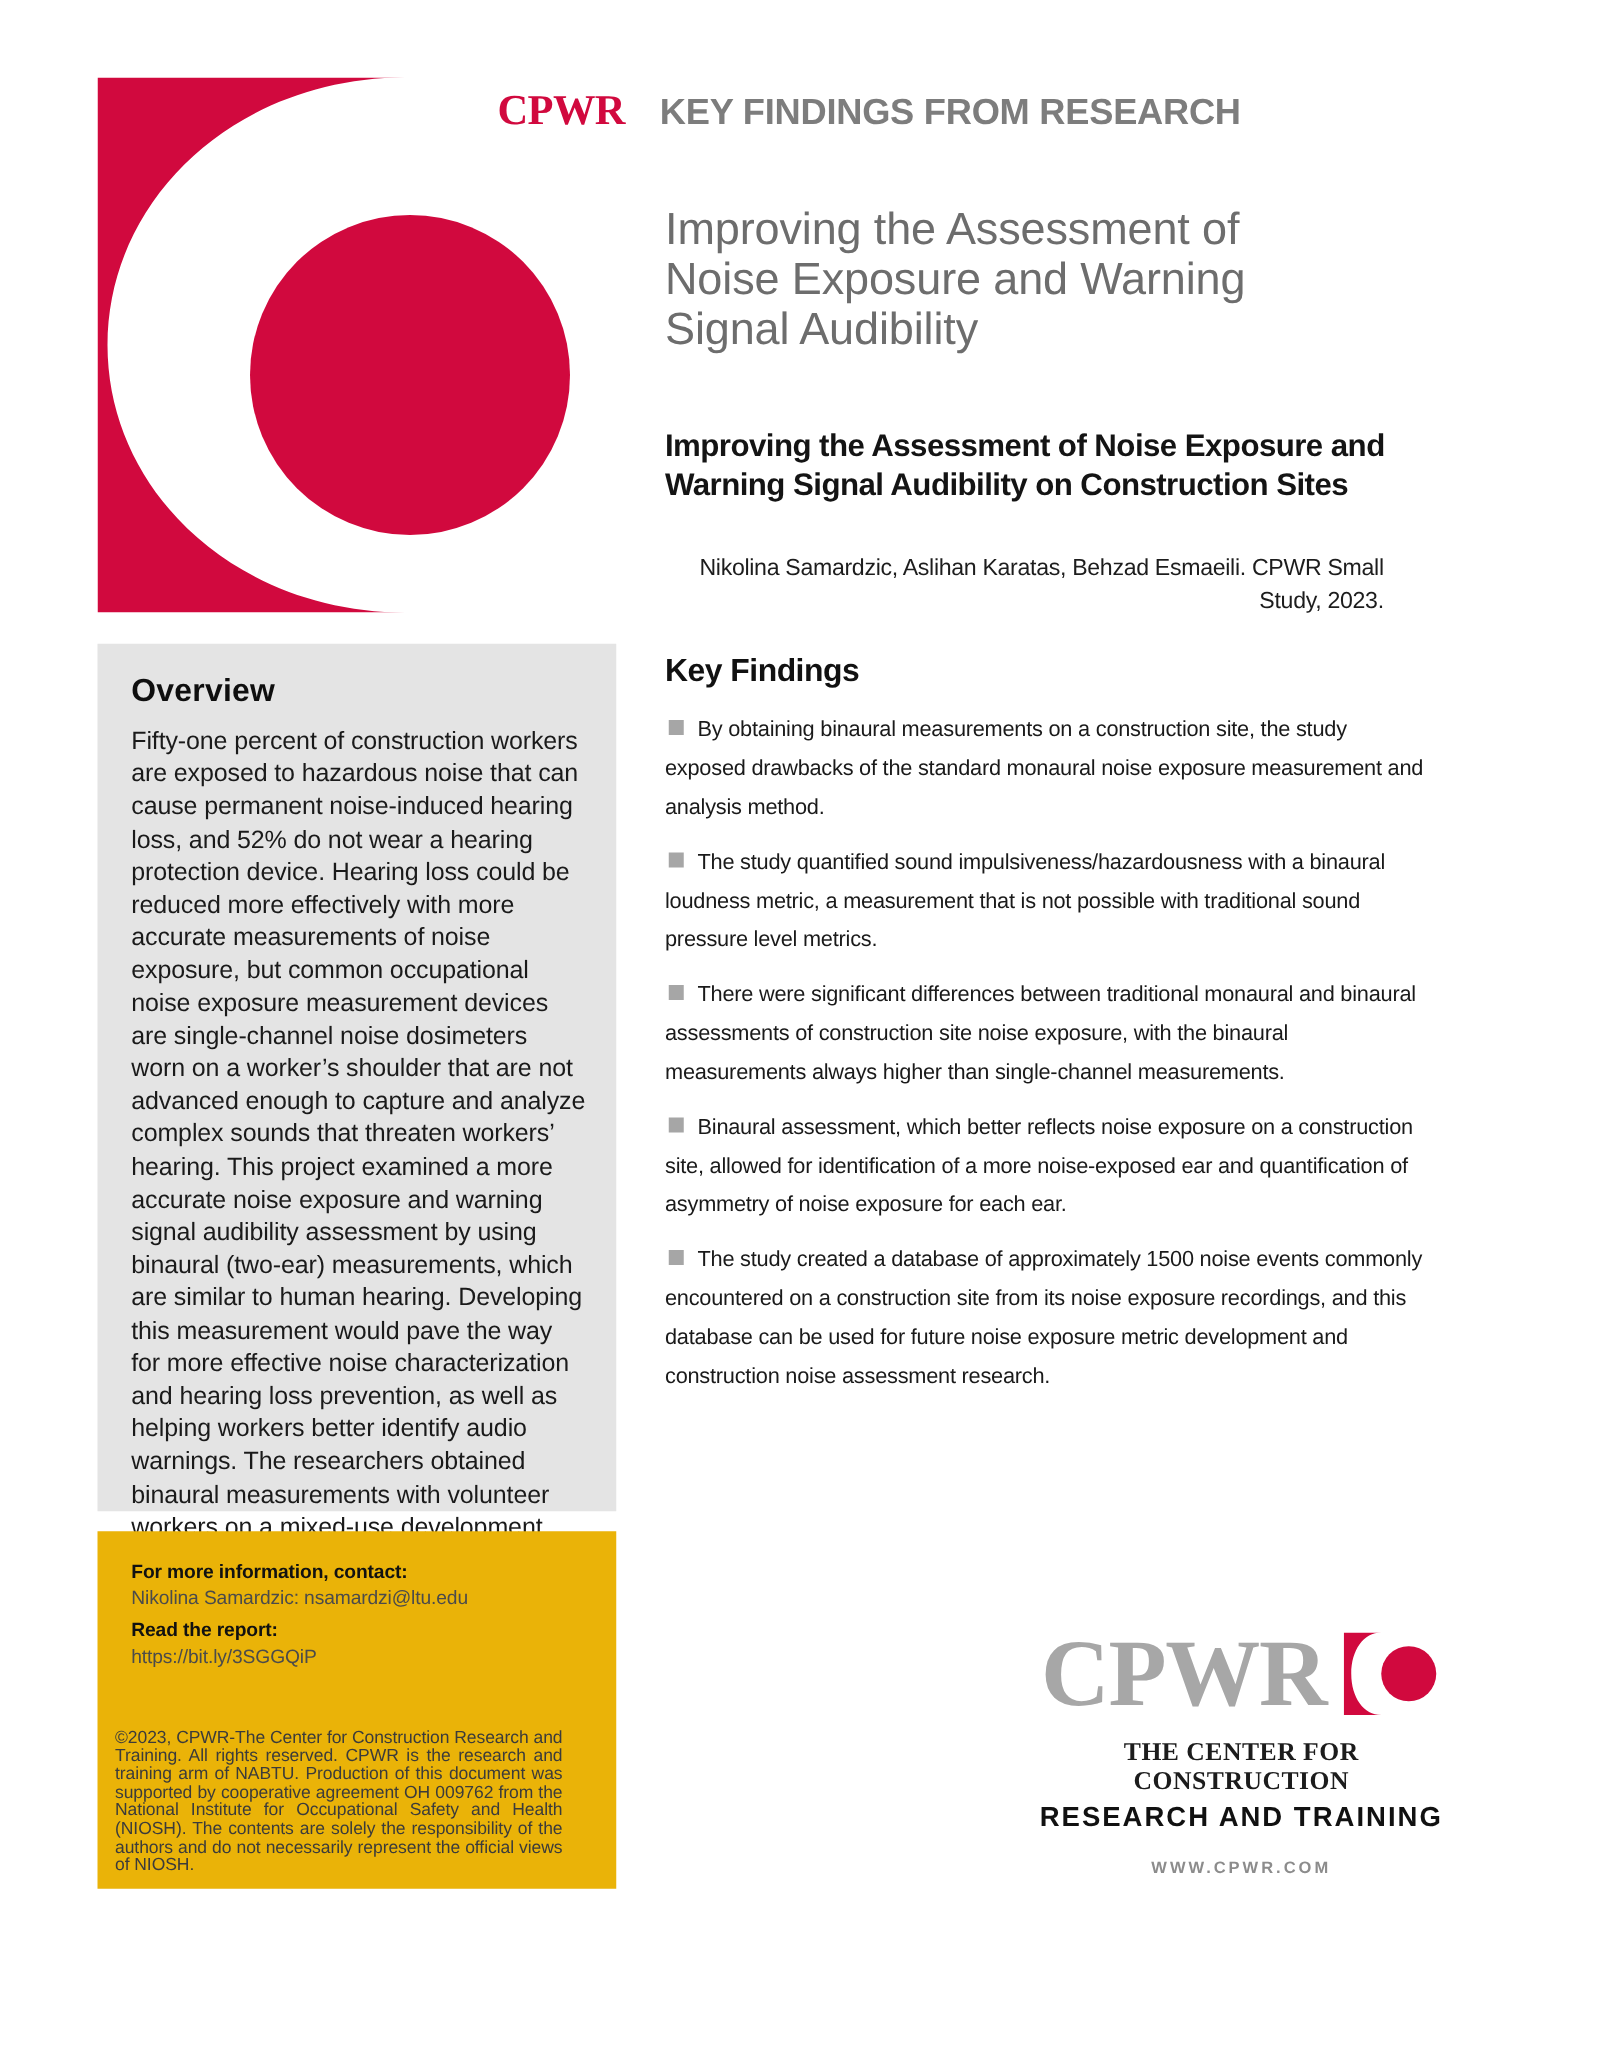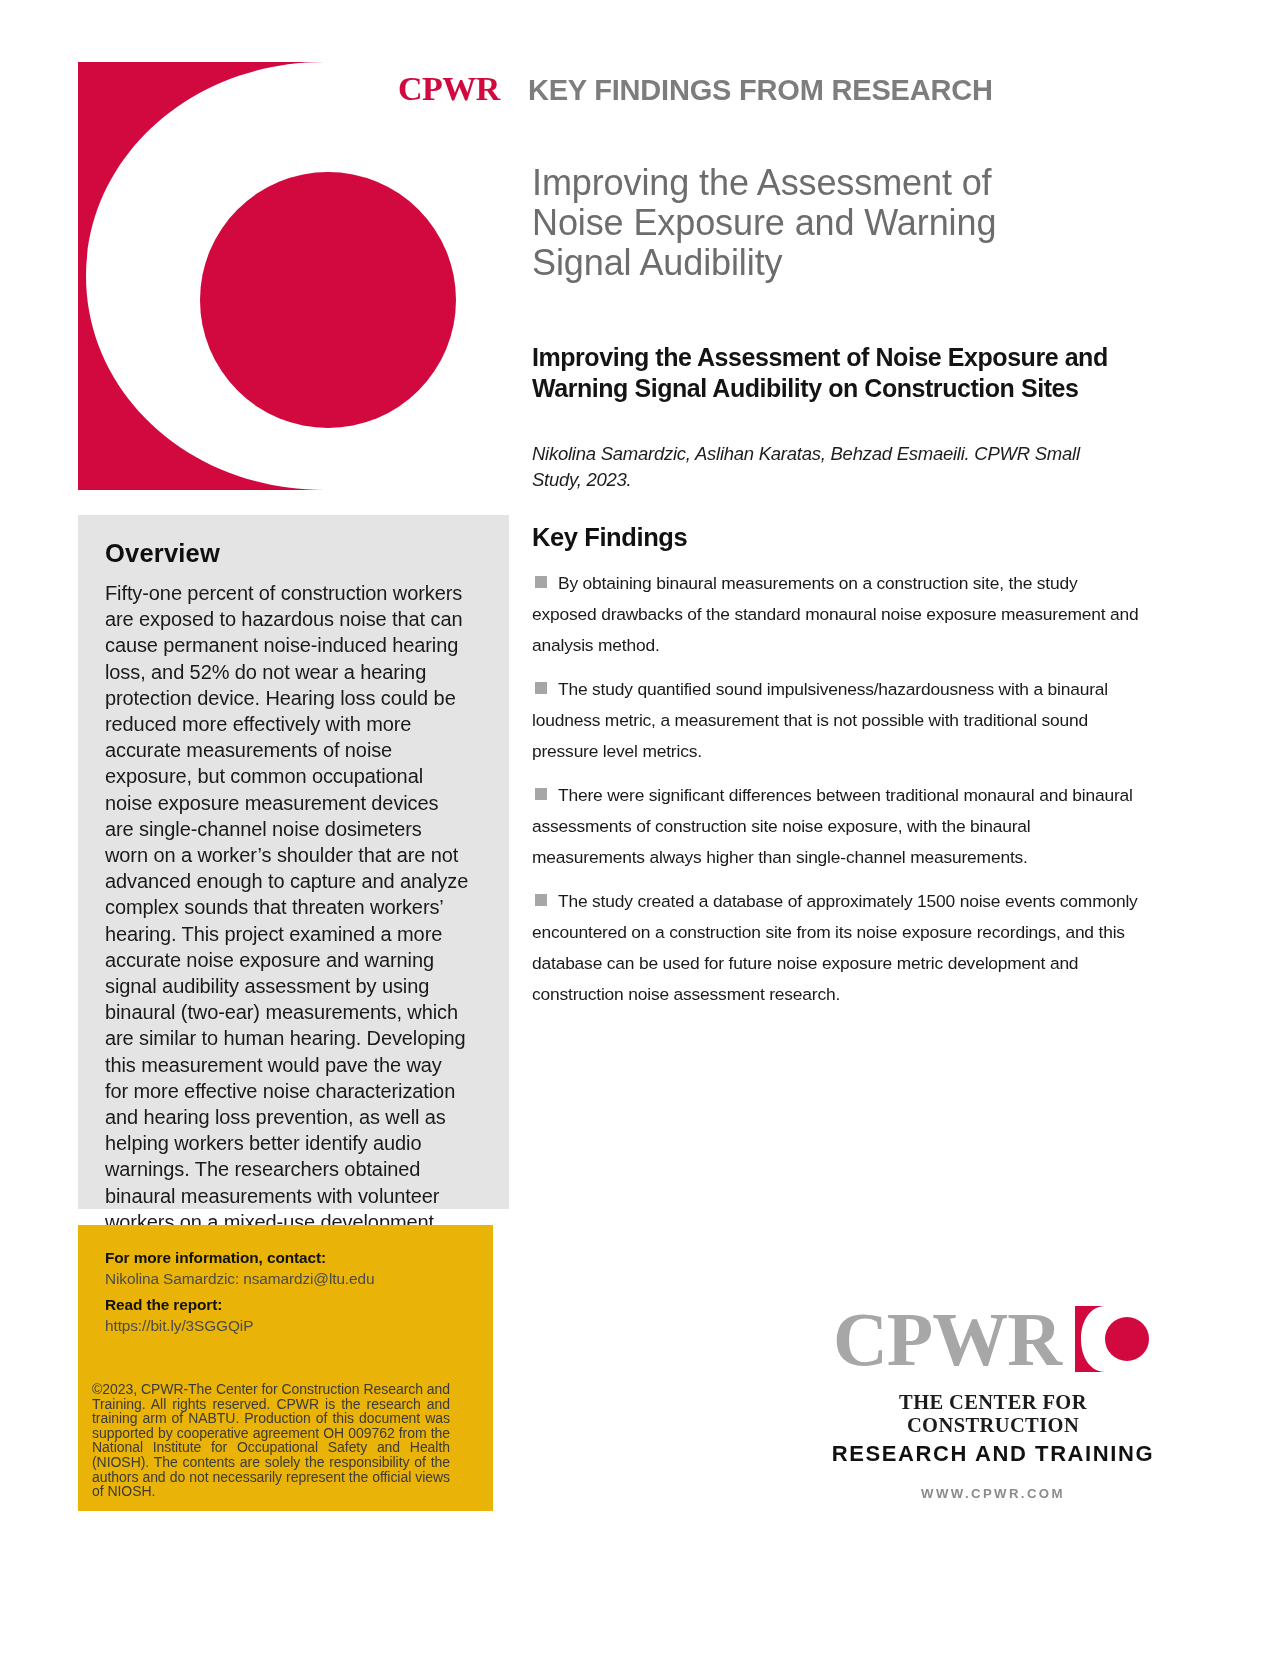--- a/index.html
+++ b/index.html
@@ -87,23 +87,23 @@
     color: #141414;
     letter-spacing: -0.45px;
   }
   .citation {
     position: absolute;
     left: 532px;
     top: 441px;
     width: 575px;
     font-size: 18.5px;
     line-height: 26px;
-    font-style: italic;
     color: #1d1d1d;
     letter-spacing: -0.25px;
+    text-align: right;
   }
 
   
   .kf-heading {
     position: absolute;
     left: 532px;
     top: 523px;
     font-size: 25.5px;
     font-weight: bold;
     color: #111111;
@@ -135,21 +135,20 @@
   }
 
   
   .overview-box {
     position: absolute;
     left: 78px;
     top: 515px;
     width: 415px;
     height: 694px;
     background: #e4e4e4;
-    padding-left: 16px;
   }
   .ov-heading {
     position: absolute;
     left: 27px;
     top: 24px;
     font-size: 25.5px;
     font-weight: bold;
     color: #0f0f0f;
     letter-spacing: 0.2px;
   }
@@ -278,20 +277,21 @@
     <div class="doc-title">Improving the Assessment of Noise Exposure and Warning Signal Audibility</div>
 
     <div class="study-title">Improving the Assessment of Noise Exposure and Warning Signal Audibility on Construction Sites</div>
     <div class="citation">Nikolina Samardzic, Aslihan Karatas, Behzad Esmaeili. CPWR Small Study, 2023.</div>
 
     <div class="kf-heading">Key Findings</div>
     <div class="kf-list" id="kf-list">
         <div class="kf-item"><span class="kf-bullet"></span><span>By obtaining binaural measurements on a construction site, the study exposed drawbacks of the standard monaural noise exposure measurement and analysis method.</span></div>
         <div class="kf-item"><span class="kf-bullet"></span><span>The study quantified sound impulsiveness/hazardousness with a binaural loudness metric, a measurement that is not possible with traditional sound pressure level metrics.</span></div>
         <div class="kf-item"><span class="kf-bullet"></span><span>There were significant differences between traditional monaural and binaural assessments of construction site noise exposure, with the binaural measurements always higher than single-channel measurements.</span></div>
+        <div class="kf-item"><span class="kf-bullet"></span><span>Binaural assessment, which better reflects noise exposure on a construction site, allowed for identification of a more noise-exposed ear and quantification of asymmetry of noise exposure for each ear.</span></div>
         <div class="kf-item"><span class="kf-bullet"></span><span>The study created a database of approximately 1500 noise events commonly encountered on a construction site from its noise exposure recordings, and this database can be used for future noise exposure metric development and construction noise assessment research.</span></div>
       </div>
 
     <div class="overview-box">
       <div class="ov-heading">Overview</div>
       <div class="ov-body">Fifty-one percent of construction workers are exposed to hazardous noise that can cause permanent noise-induced hearing loss, and 52% do not wear a hearing protection device.  Hearing loss could be reduced more effectively with more accurate measurements of noise exposure, but common occupational noise exposure measurement devices are single-channel noise dosimeters worn on a worker’s shoulder that are not advanced enough to capture and analyze complex sounds that threaten workers’ hearing. This project examined a more accurate noise exposure and warning signal audibility assessment by using binaural (two-ear) measurements, which are similar to human hearing.  Developing this measurement would pave the way for more effective noise characterization and hearing loss prevention, as well as helping workers better identify audio warnings. The researchers obtained binaural measurements with volunteer workers on a mixed-use development construction site and conducted an acoustic perception study in a laboratory with human participants.</div>
     </div>
 
     <div class="contact-box">
       <div class="ct-inner">

